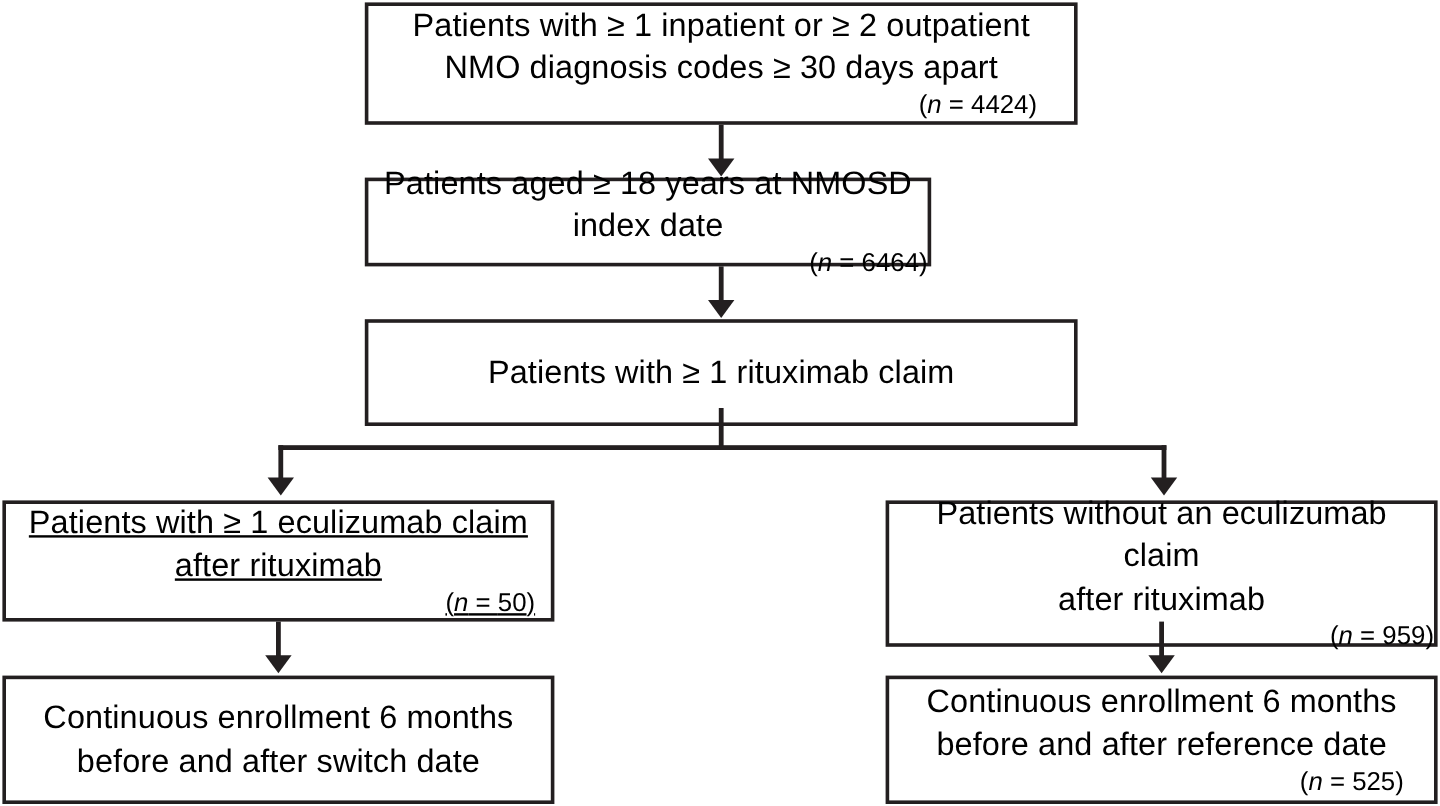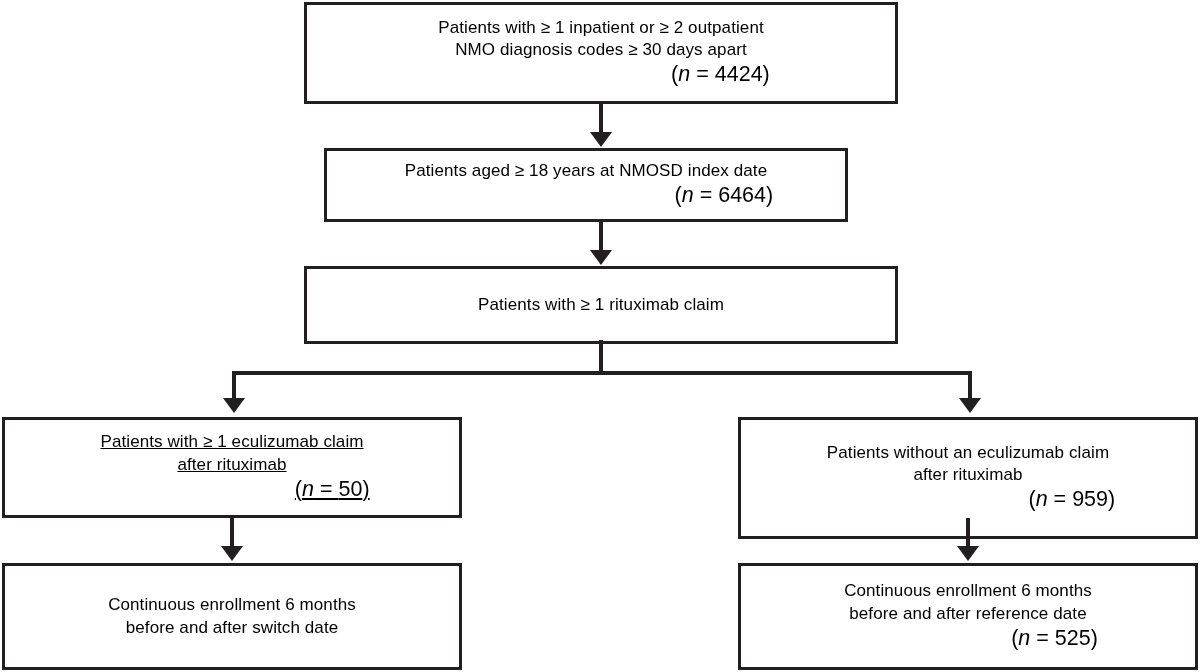--- a/index.html
+++ b/index.html
@@ -21,21 +21,21 @@
     position: absolute;
     box-sizing: border-box;
     border: 3px solid #231f20;
     background: #ffffff;
     display: flex;
     align-items: center;
     justify-content: center;
     text-align: center;
   }
   .node-text {
-    font-size: 17px;
+    font-size: 27px;
     line-height: 1.30;
     color: #000000;
     letter-spacing: 0.1px;
     padding: 0 6px;
     white-space: pre-line;
   }
   .node-count {
     font-size: 21.5px;
     line-height: 1.30;
     color: #000000;
@@ -70,33 +70,33 @@
 NMO diagnosis codes ≥ 30 days apart</div>
       <div class="node-count">
         <span>(</span><span class="ital">n</span><span> = </span><span>4424</span><span>)</span>
       </div>
     </div>
   </div>
 
   <div class="conn v-line" style="left:599px; top:104px; width:4px; height:30px;"></div>
   <div class="arrow-head" style="left:590px; top:132px;"></div>
 
-  <div class="node" style="left:304px; top:148px; width:524px; height:74px;margin-left:20px;">
+  <div class="node" style="left:304px; top:148px; width:472px; height:74px;">
     <div>
       <div class="node-text">Patients aged ≥ 18 years at NMOSD index date</div>
       <div class="node-count">
         <span>(</span><span class="ital">n</span><span> = </span><span>6464</span><span>)</span>
       </div>
     </div>
   </div>
 
   <div class="conn v-line" style="left:599px; top:222px; width:4px; height:30px;"></div>
   <div class="arrow-head" style="left:590px; top:250px;"></div>
 
-  <div class="node" style="left:304px; top:266px; width:594px; height:78px;">
+  <div class="node" style="left:304px; top:266px; width:594px; height:89px;">
     <div>
       <div class="node-text">Patients with ≥ 1 rituximab claim</div>
     </div>
   </div>
 
   <div class="conn v-line" style="left:599px; top:340px; width:4px; height:35px;"></div>
 
   <div class="conn h-line" style="left:232px; top:371px; width:740px; height:4px;"></div>
 
   <div class="conn v-line" style="left:232px; top:371px; width:4px; height:29px;"></div>

